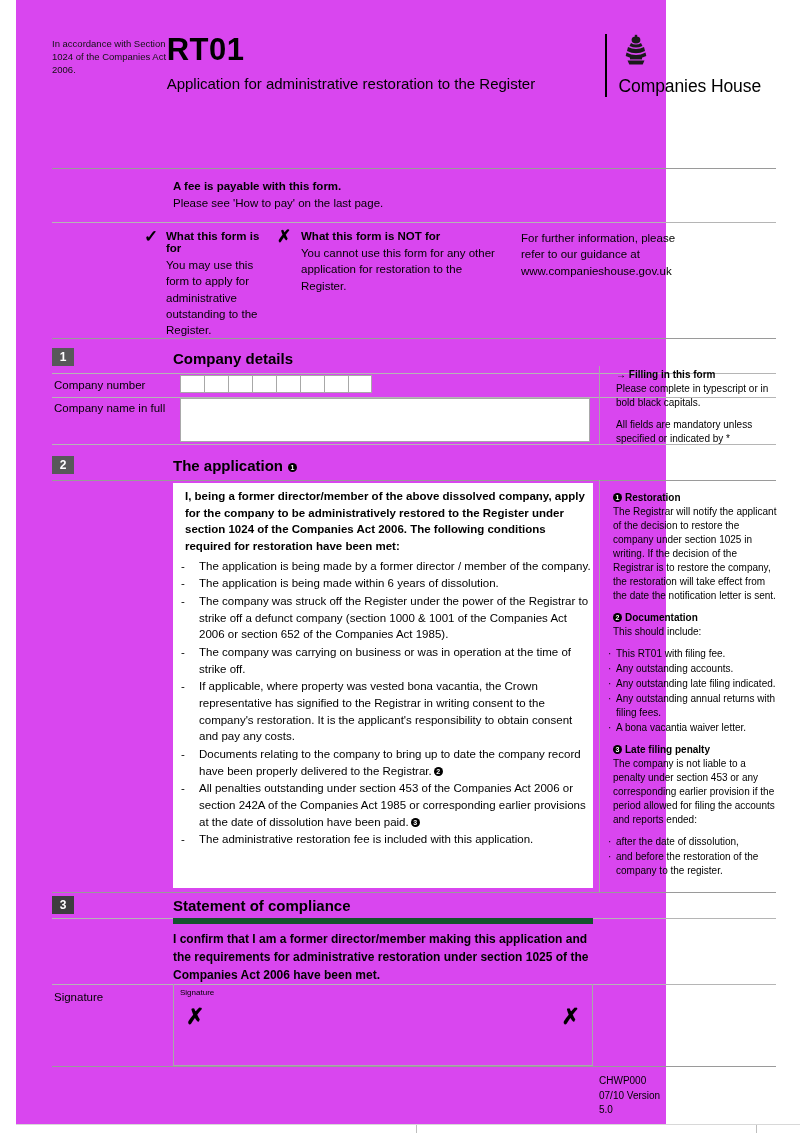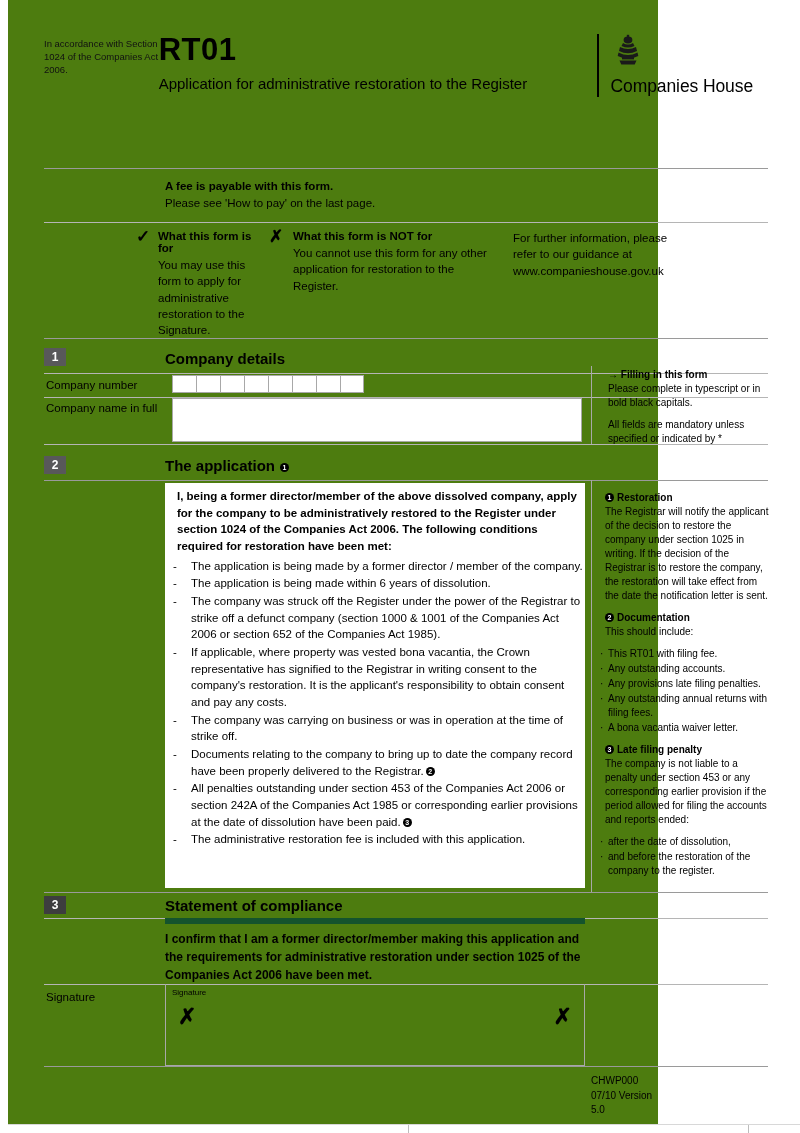--- a/index.html
+++ b/index.html
@@ -9,23 +9,23 @@
   }
   body {
     width: 800px; height: 1133px;
     font-family: "Liberation Sans", sans-serif;
     color: #000;
     position: relative;
     overflow: hidden;
   }
   .page {
     position: absolute;
-    left: 8px; top: 0;
+    left: 16px; top: 0;
     width: 650px; height: 1133px;
-    background: #4d7c0f;
+    background: #d946ef;
   }
 
   
   .header {
     position: absolute;
     left: 36px; top: 34px; width: 724px;
   }
   .hdr-row { display: flex; }
   .accordance {
     width: 118px;
@@ -301,21 +301,21 @@
     <div class="b">A fee is payable with this form.</div>
     <div>Please see 'How to pay' on the last page.</div>
   </div>
 
   <div class="rule thin" style="top:222px"></div>
 
   <div class="forbox">
     <div class="col-a">
       <div class="mark">✓</div>
       <h4>What this form is for</h4>
-      <p>You may use this form to apply for administrative restoration to the Signature.</p>
+      <p>You may use this form to apply for administrative outstanding to the Register.</p>
     </div>
     <div class="col-b">
       <div class="mark">✗</div>
       <h4>What this form is NOT for</h4>
       <p>You cannot use this form for any other application for restoration to the Register.</p>
     </div>
     <div class="col-c">
       <p>For further information, please refer to our guidance at www.companieshouse.gov.uk</p>
     </div>
   </div>
@@ -363,41 +363,41 @@
 
   <div class="vline" style="left:583px; top:480px; height:412px"></div>
   <div class="longfield" style="left:157px; top:483px; width:420px; height:405px; border:none"></div>
 
   <div class="appbody">
     <p class="intro">I, being a former director/member of the above dissolved company, apply for the company to be administratively restored to the Register under section 1024 of the Companies Act 2006. The following conditions required for restoration have been met:</p>
     <ul class="dashlist">
       <li>The application is being made by a former director / member of the company.</li>
       <li>The application is being made within 6 years of dissolution.</li>
       <li>The company was struck off the Register under the power of the Registrar to strike off a defunct company (section 1000 &amp; 1001 of the Companies Act 2006 or section 652 of the Companies Act 1985).</li>
+      <li>The company was carrying on business or was in operation at the time of strike off.</li>
       <li>If applicable, where property was vested bona vacantia, the Crown representative has signified to the Registrar in writing consent to the company's restoration. It is the applicant's responsibility to obtain consent and pay any costs.</li>
-      <li>The company was carrying on business or was in operation at the time of strike off.</li>
       <li><span>Documents relating to the company to bring up to date the company record have been properly delivered to the Registrar.</span><span class="circnum inline">2</span></li>
       <li><span>All penalties outstanding under section 453 of the Companies Act 2006 or section 242A of the Companies Act 1985 or corresponding earlier provisions at the date of dissolution have been paid.</span><span class="circnum inline">3</span></li>
       <li>The administrative restoration fee is included with this application.</li>
     </ul>
   </div>
 
   <div class="sidenote" style="left:589px; top:491px; width:172px">
     <p>
       <span class="nb"><span class="circnum">1</span><span>Restoration</span></span><br>
       <span>The Registrar will notify the applicant of the decision to restore the company under section 1025 in writing. If the decision of the Registrar is to restore the company, the restoration will take effect from the date the notification letter is sent.</span>
     </p>
     <p>
       <span class="nb"><span class="circnum">2</span><span>Documentation</span></span><br>
       <span>This should include:</span>
     </p>
     <ul>
       <li>This RT01 with filing fee.</li>
       <li>Any outstanding accounts.</li>
-      <li>Any provisions late filing penalties.</li>
+      <li>Any outstanding late filing indicated.</li>
       <li>Any outstanding annual returns with filing fees.</li>
       <li>A bona vacantia waiver letter.</li>
     </ul>
     <p>
       <span class="nb"><span class="circnum">3</span><span>Late filing penalty</span></span><br>
       <span>The company is not liable to a penalty under section 453 or any corresponding earlier provision if the period allowed for filing the accounts and reports ended:</span>
     </p>
     <ul>
       <li>after the date of dissolution,</li>
       <li>and before the restoration of the company to the register.</li>

